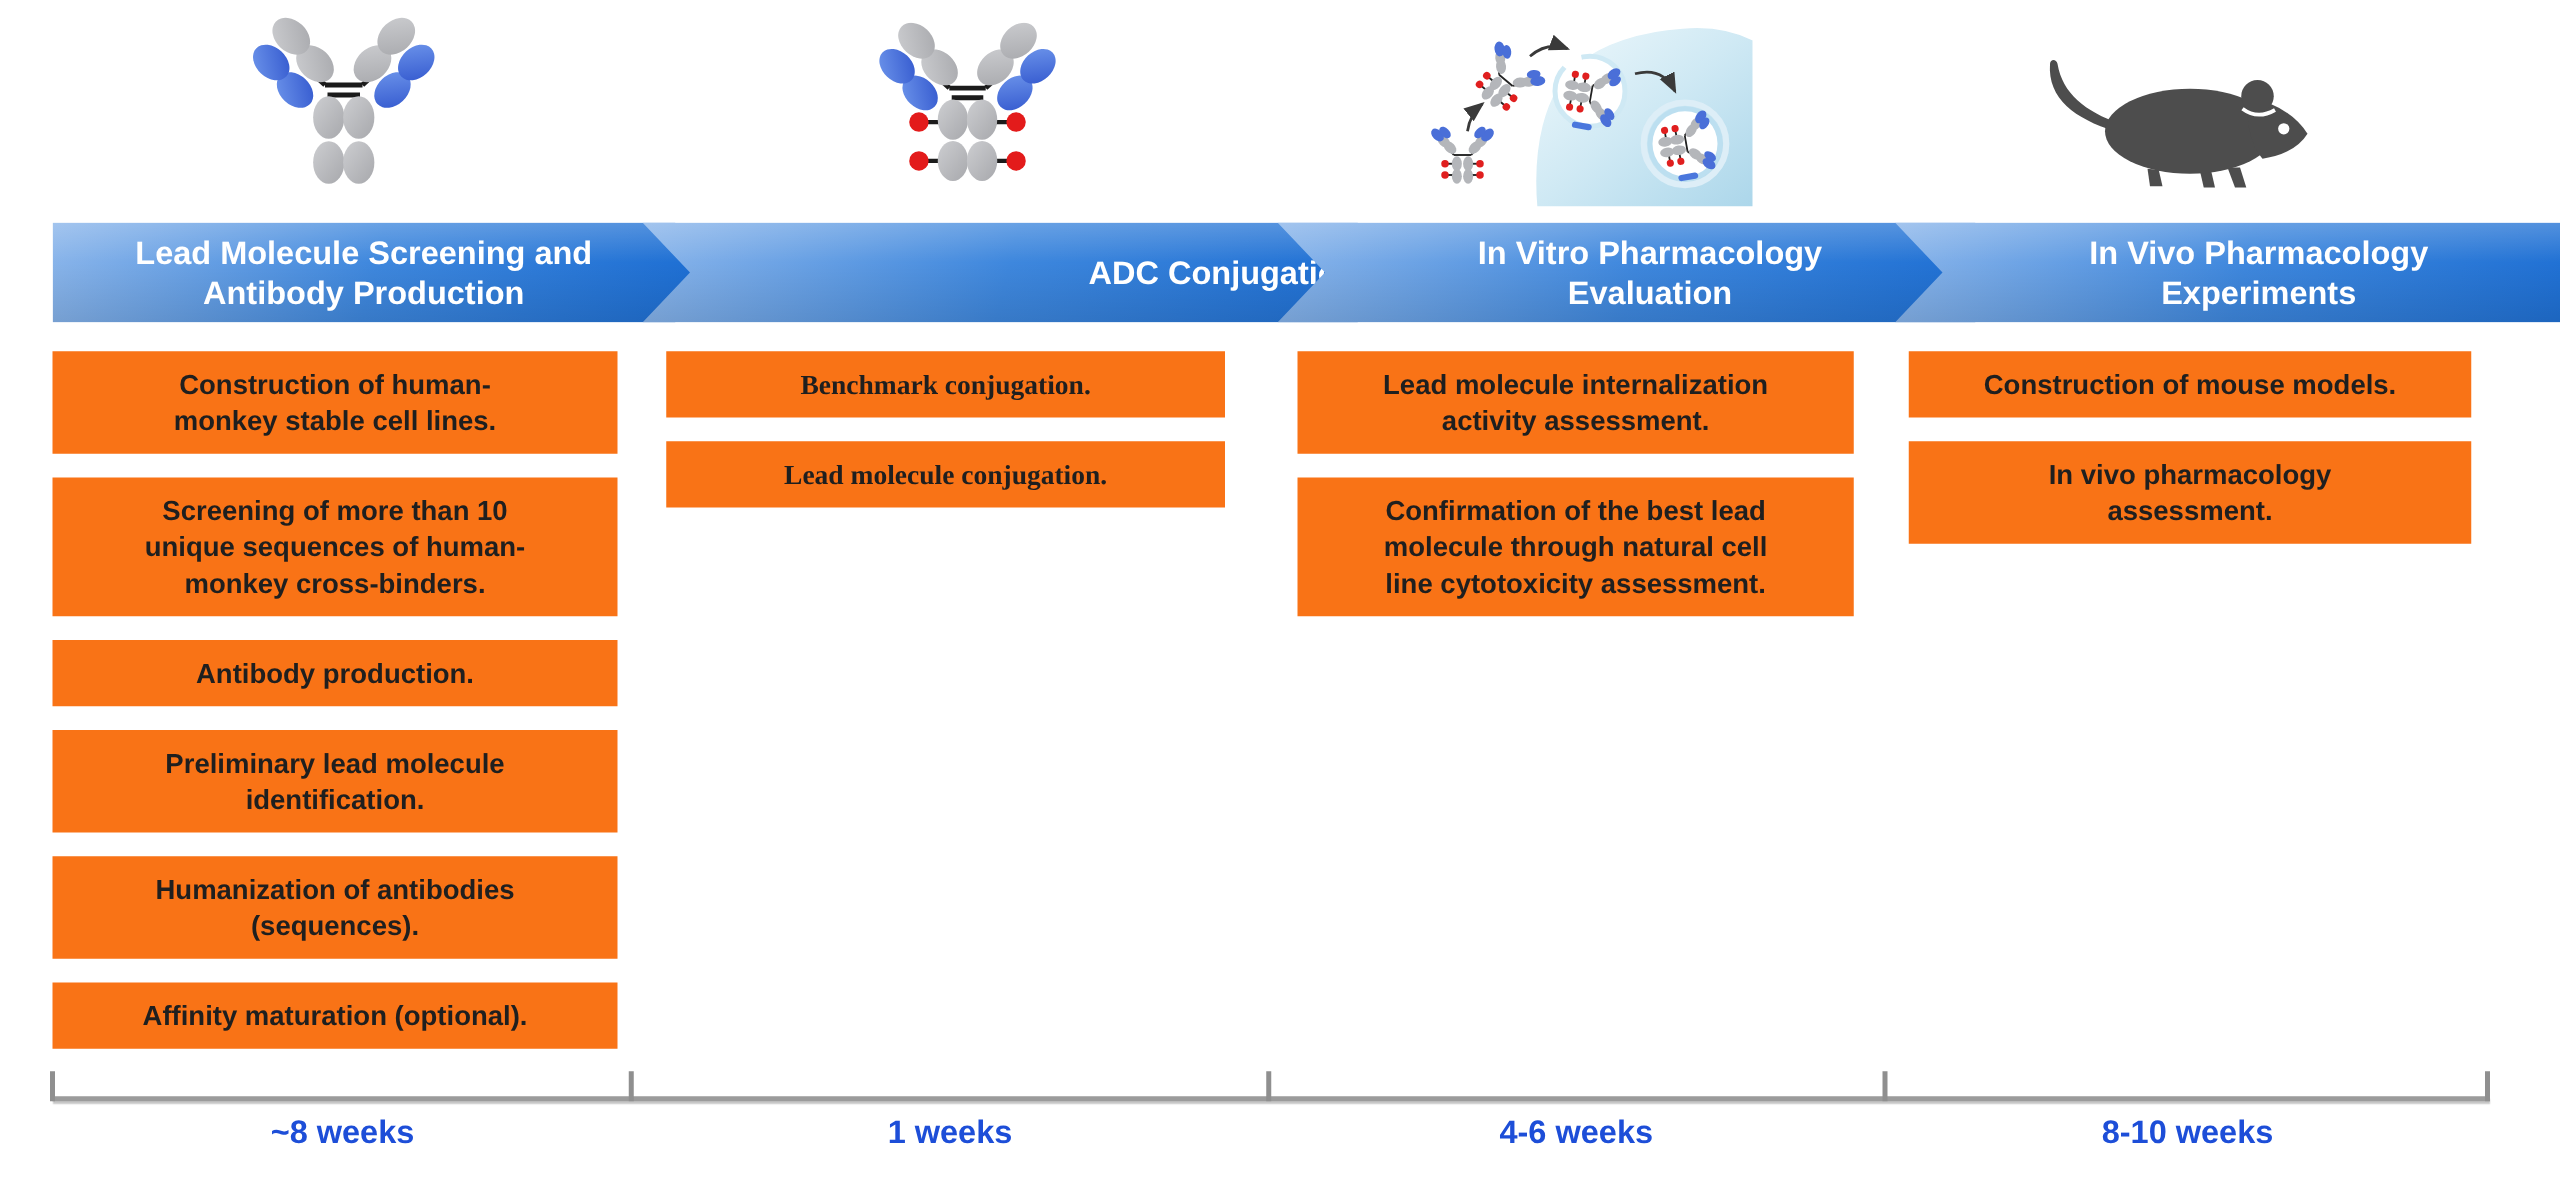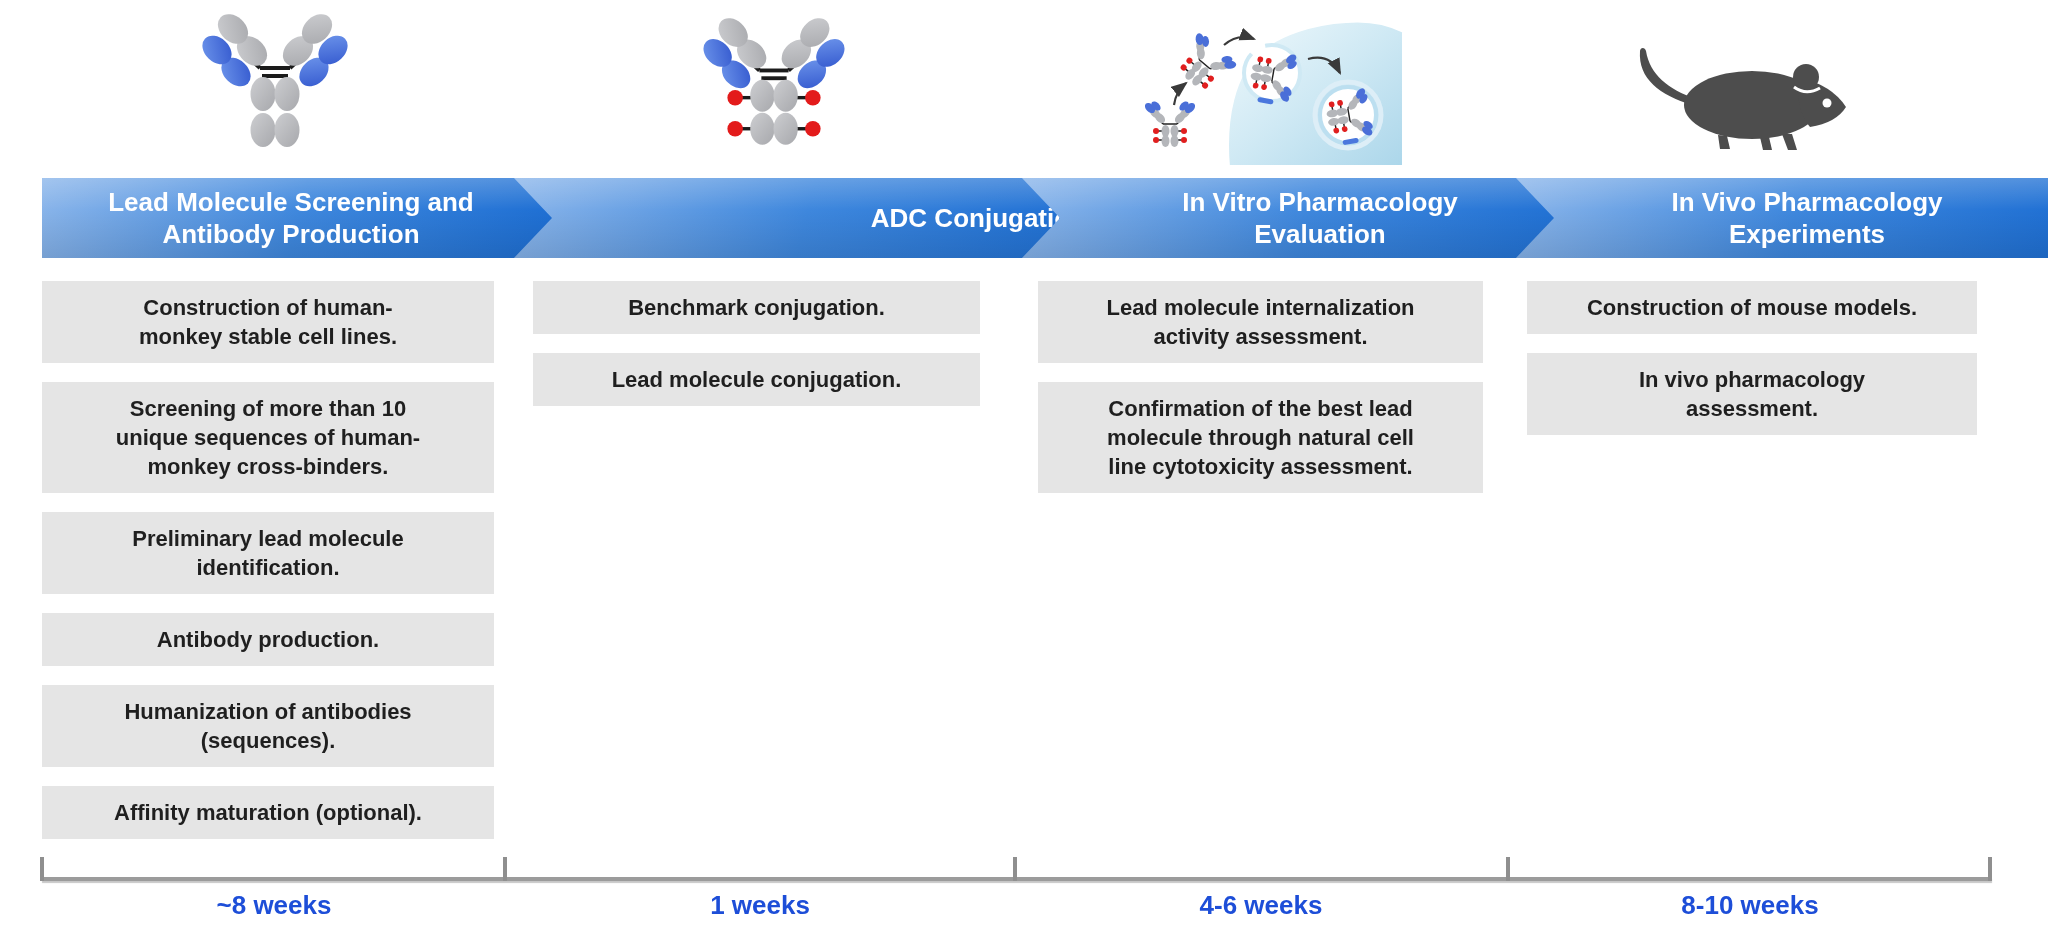--- a/index.html
+++ b/index.html
@@ -27,24 +27,24 @@
   .tipnotch{clip-path:polygon(0 0,calc(100% - 38px) 0,100% 50%,calc(100% - 38px) 100%,0 100%,38px 50%);
     padding-right:38px;padding-left:38px;}
   .s0{left:42px;width:498px;}
   .s1{left:514px;width:534px;justify-content:flex-end;}
   .s2{left:1022px;width:520px;}
   .s3{left:1516px;width:506px;}
 
   
   .tasks{position:absolute;top:281px;}
   .t0{left:42px;width:452px;}
-  .t1{left:533px;width:447px;}
+  .t1{left:533px;width:447px;font-family:Liberation Serif, serif;}
   .t2{left:1038px;width:445px;}
   .t3{left:1527px;width:450px;}
-  .task{background:#e5e5e5;margin-bottom:19px;padding:12px 8px;
+  .task{background:#f97316;margin-bottom:19px;padding:12px 8px;
     font-size:22px;line-height:29px;font-weight:600;text-align:center;
     white-space:pre-line;color:#1f1f1f;}
 
   
   .tl-line{position:absolute;left:42px;top:877px;width:1950px;height:4px;
     background:#9b9b9b;box-shadow:0 2px 1px rgba(130,130,130,.45);}
   .tl-tick{position:absolute;top:857px;width:4px;height:24px;background:#8f8f8f;}
   .k0{left:40px;}.k1{left:503px;}.k2{left:1013px;}.k3{left:1506px;}.k4{left:1988px;}
   .tl-label{position:absolute;top:890px;transform:translateX(-50%);
     font-size:26px;font-weight:600;color:#1d4ed8;white-space:nowrap;}
@@ -245,23 +245,23 @@
     <div class="arrow-label">In Vivo Pharmacology
 Experiments</div>
   </div>
 
   <div class="tasks t0">
     <div class="task">Construction of human-
 monkey stable cell lines.</div>
     <div class="task">Screening of more than 10
 unique sequences of human-
 monkey cross-binders.</div>
+    <div class="task">Antibody production.</div>
     <div class="task">Preliminary lead molecule
 identification.</div>
-    <div class="task">Antibody production.</div>
     <div class="task">Humanization of antibodies
 (sequences).</div>
     <div class="task">Affinity maturation (optional).</div>
   </div>
   <div class="tasks t1">
     <div class="task">Benchmark conjugation.</div>
     <div class="task">Lead molecule conjugation.</div>
   </div>
   <div class="tasks t2">
     <div class="task">Lead molecule internalization

